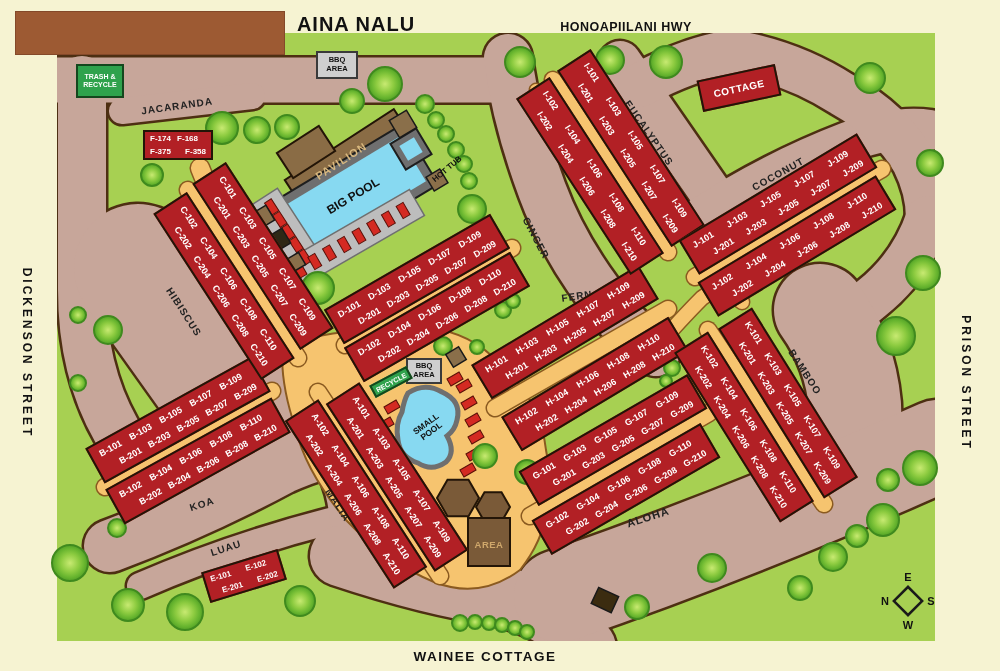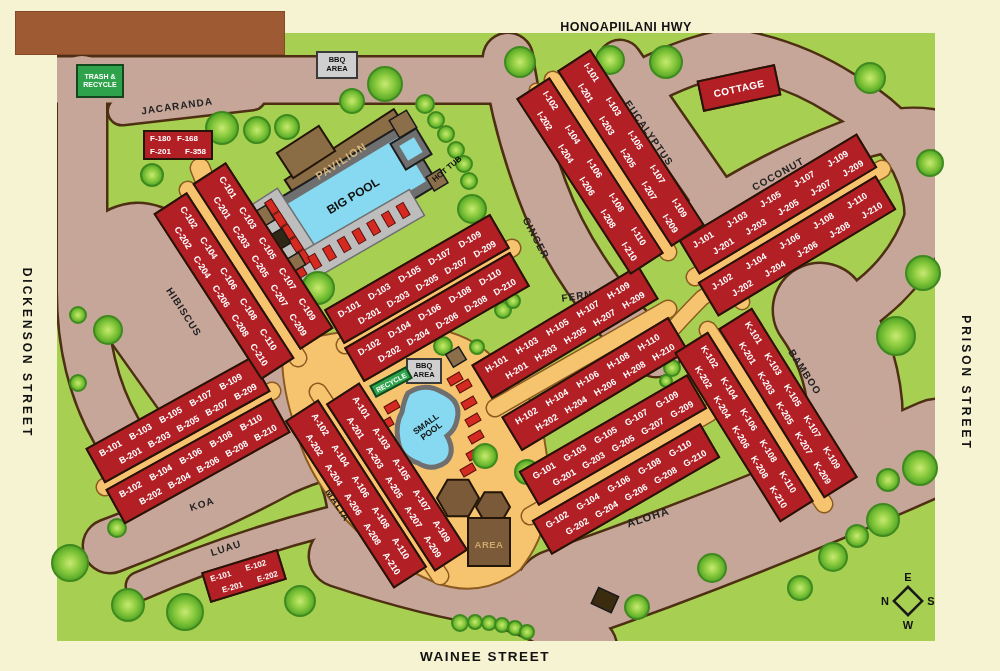--- a/index.html
+++ b/index.html
@@ -225,22 +225,23 @@
   <g>
     <polygon points="479,498 468.5,516.2 447.5,516.2 437,498 447.5,479.8 468.5,479.8" fill="#7a5a38" stroke="#231507" stroke-width="2"></polygon>
     <polygon points="510,507 501.5,521.7 484.5,521.7 476,507 484.5,492.3 501.5,492.3" fill="#7a5a38" stroke="#231507" stroke-width="2"></polygon>
     <rect x="468" y="518" width="42" height="48" fill="#7a5a38" stroke="#231507" stroke-width="2"></rect>
   </g>
 
   <rect x="898" y="591" width="20" height="20" fill="none" stroke="#1a1a1a" stroke-width="2.5" transform="rotate(45 908 601)"></rect>
 </svg>
 
 <div id="logo-box" class="abs"></div>
+<div id="title" class="abs ctr">AINA NALU</div>
 <div id="hwy" class="abs ctr">HONOAPIILANI HWY</div>
-<div id="wainee" class="abs ctr">WAINEE STREET</div>
+<div id="wainee" class="abs ctr">WAINEE COTTAGE</div>
 <div id="dickenson" class="abs ctr vstreet">DICKENSON STREET</div>
 <div id="prison" class="abs ctr vstreet">PRISON STREET</div>
 
 <div class="compass-letter ctr" style="left:908px;top:577px;">E</div>
 <div class="compass-letter ctr" style="left:885px;top:601px;">N</div>
 <div class="compass-letter ctr" style="left:931px;top:601px;">S</div>
 <div class="compass-letter ctr" style="left:908px;top:625px;">W</div>
 
 <div class="sign green ctr" style="left:100px;top:81px;width:48px;height:34px;font-size:7px;line-height:1.15;">TRASH &amp; RECYCLE</div>
 <div class="sign gray ctr" style="left:337px;top:65px;width:42px;height:28px;font-size:7.5px;line-height:1.15;width:42px;">BBQ AREA</div>
@@ -249,25 +250,25 @@
 <div class="sign red" style="left:739px;top:88px;width:80px;height:32px;font-size:10px;letter-spacing:.5px;transform:translate(-50%,-50%) rotate(-12deg);">COTTAGE</div>
 
 <div class="flabel" style="left:341px;top:161px;transform:translate(-50%,-50%) rotate(-33deg);font-size:11px;letter-spacing:1px;color:#d9b87e;">PAVILION</div>
 <div class="flabel" style="left:353px;top:196px;transform:translate(-50%,-50%) rotate(-31deg);font-size:12px;color:#101010;">BIG POOL</div>
 <div class="flabel" style="left:447px;top:169px;transform:translate(-50%,-50%) rotate(-40deg);font-size:8px;color:#101010;">HOT TUB</div>
 <div class="flabel" style="left:429px;top:428px;transform:translate(-50%,-50%) rotate(-36deg);font-size:8.5px;color:#101010;width:38px;white-space:normal;text-align:center;line-height:1.1;">SMALL POOL</div>
 <div class="flabel" style="left:489px;top:544px;transform:translate(-50%,-50%);font-size:9.5px;letter-spacing:.5px;color:#cfa76b;">AREA</div>
 
 <div class="bldg" style="left: 178px; top: 145px; width: 70px; height: 30px; transform: translate(-50%, -50%) rotate(0deg);">
       <div class="brow" style="padding: 0px 13px 0px 5px;">
-        <span style="font-size: 8px;">F-180</span>
+        <span style="font-size: 8px;">F-174</span>
         <span style="font-size: 8px;">F-168</span>
       </div>
       <div class="brow" style="padding: 0px 5px;">
-        <span style="font-size: 8px;">F-201</span>
+        <span style="font-size: 8px;">F-375</span>
         <span style="font-size: 8px;">F-358</span>
       </div>
     </div>
     <div class="bldg" style="left: 244px; top: 576px; width: 80px; height: 32px; transform: translate(-50%, -50%) rotate(-17deg);">
       <div class="brow" style="padding: 0px 13px 0px 5px;">
         <span style="font-size: 8px;">E-101</span>
         <span style="font-size: 8px;">E-102</span>
       </div>
       <div class="brow" style="padding: 0px 5px 0px 13px;">
         <span style="font-size: 8px;">E-201</span>

